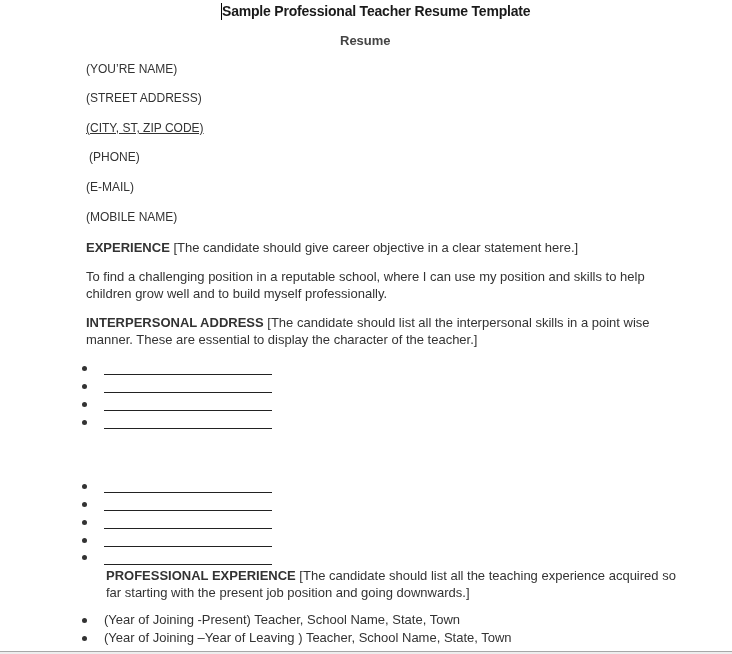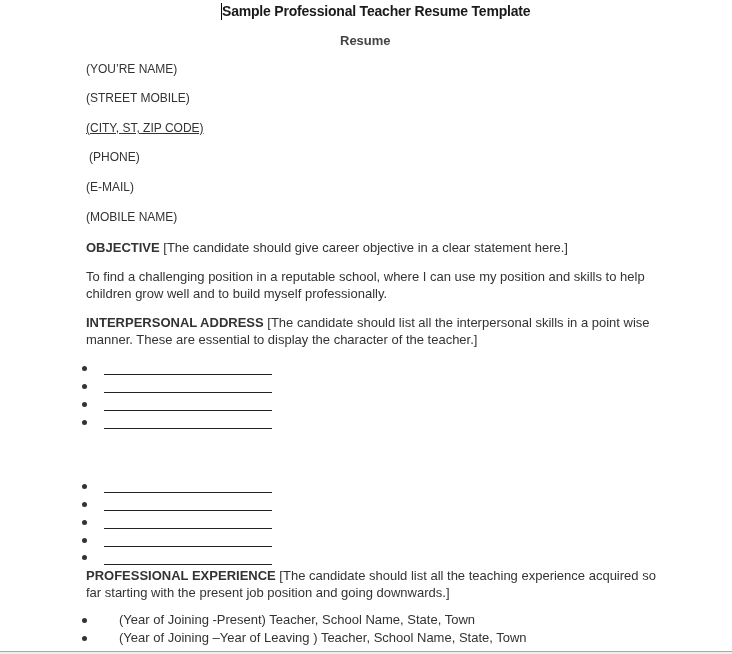--- a/index.html
+++ b/index.html
@@ -16,39 +16,39 @@
   .title { left: 222px; top: 3px; font-size: 14px; font-weight: bold; color: #1a1a1a; letter-spacing: -0.2px; }
   .cursor { position: absolute; left: 221px; top: 3px; width: 1px; height: 17px; background: #000; }
   .subtitle { left: 340px; top: 33px; font-size: 13px; font-weight: bold; color: #444; text-align: center; }
   .contact { left: 86px; font-size: 12px; color: #333; }
   .para { left: 86px; font-size: 13px; color: #333; line-height: 17px; width: 580px; white-space: normal; }
   .para b { color: #333; }
   .bullet {
     position: absolute; left: 82px; width: 5px; height: 5px; border-radius: 50%; background: #333;
   }
   .blank-line { position: absolute; left: 104px; width: 168px; height: 0; border-top: 1px solid #222; }
-  .exp { left: 104px; font-size: 13px; color: #333; margin-left: 15px; }
+  .exp { left: 104px; font-size: 13px; color: #333; }
 </style>
 </head>
 <body>
 
 <div class="page">
   <div class="cursor"></div>
   <div class="abs title">Sample Professional Teacher Resume Template</div>
   <div class="abs subtitle">Resume</div>
 
   <div class="abs contact" style="top:62px;">(YOU’RE NAME)</div>
-  <div class="abs contact" style="top:91px;">(STREET MOBILE)</div>
+  <div class="abs contact" style="top:91px;">(STREET ADDRESS)</div>
   <div class="abs contact" style="top:121px;text-decoration:underline;">(CITY, ST, ZIP CODE)</div>
   <div class="abs contact" style="top:150px; left:89px;"> (PHONE)</div>
   <div class="abs contact" style="top:180px;">(E-MAIL)</div>
   <div class="abs contact" style="top:210px;">(MOBILE NAME)</div>
 
   <div class="abs para" style="top:239px;">
-    <b>OBJECTIVE</b><span> [The candidate should give career objective in a clear statement here.]</span>
+    <b>EXPERIENCE</b><span> [The candidate should give career objective in a clear statement here.]</span>
   </div>
   <div class="abs para" style="top:268px;">To find a challenging position in a reputable school, where I can use my position and skills to help children grow well and to build myself professionally.</div>
 
   <div class="abs para" style="top:314px;">
     <b>INTERPERSONAL ADDRESS</b><span> [The candidate should list all the interpersonal skills in a point wise manner. These are essential to display the character of the teacher.]</span>
   </div>
 
   <div>
     <div class="bullet" style="top:366px;"></div>
     <div class="blank-line" style="top:374px;"></div>
@@ -67,21 +67,21 @@
     <div class="bullet" style="top:502px;"></div>
     <div class="blank-line" style="top:510px;"></div>
     <div class="bullet" style="top:520px;"></div>
     <div class="blank-line" style="top:528px;"></div>
     <div class="bullet" style="top:538px;"></div>
     <div class="blank-line" style="top:546px;"></div>
     <div class="bullet" style="top:555px;"></div>
     <div class="blank-line" style="top:564px;"></div>
   </div>
 
-  <div class="abs para" style="top:567px;">
+  <div class="abs para" style="top:567px;margin-left:20px;">
     <b>PROFESSIONAL EXPERIENCE</b><span> [The candidate should list all the teaching experience acquired so far starting with the present job position and going downwards.]</span>
   </div>
 
   <div>
     <div class="bullet" style="top:618px;"></div>
     <div class="abs exp" style="top:612px;">(Year of Joining -Present)  Teacher, School Name, State, Town</div>
     <div class="bullet" style="top:636px;"></div>
     <div class="abs exp" style="top:630px;">(Year of Joining –Year of Leaving )  Teacher, School Name, State, Town</div>
   </div>
 </div>

